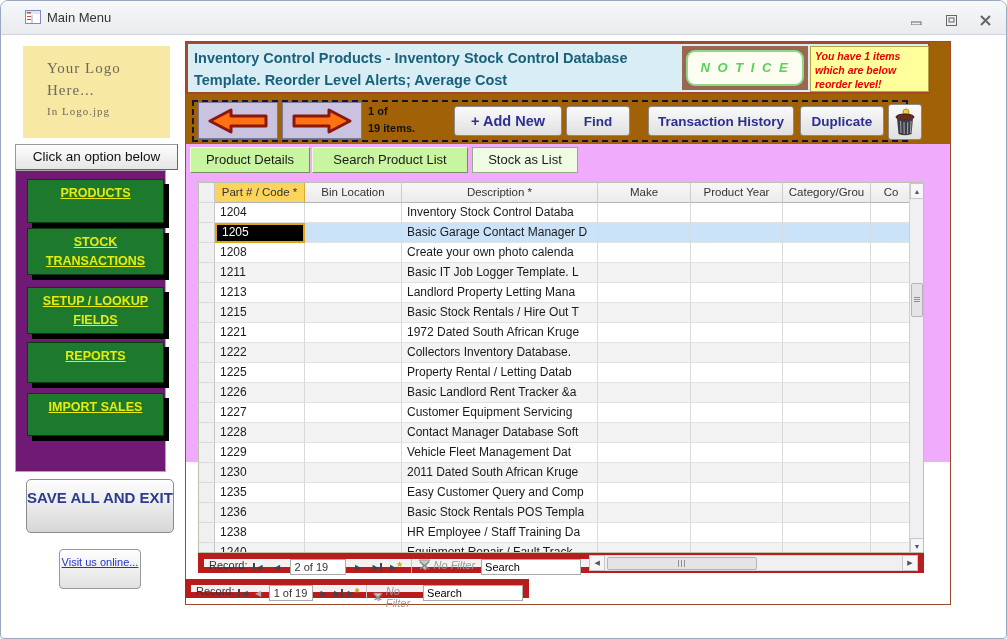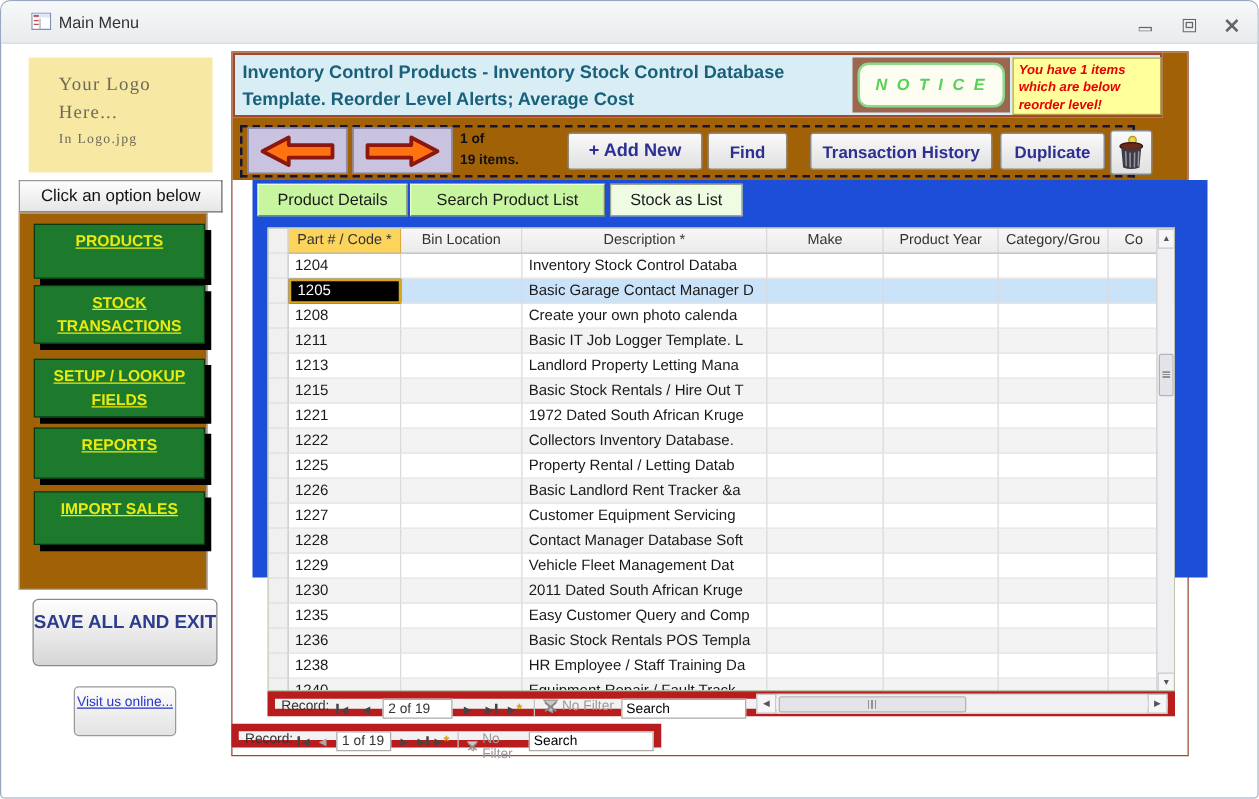--- a/index.html
+++ b/index.html
@@ -9,40 +9,40 @@
   .titlebar { position:absolute; left:0; top:0; right:0; height:34px; background:linear-gradient(#f7f8fa,#e9ebee); border-bottom:1px solid #cdd5e0; }
   .titlebar .appicon { position:absolute; left:24px; top:9px; }
   .titlebar .title { position:absolute; left:46px; top:9px; font-size:13px; color:#333; }
   .winctl { position:absolute; top:10px; width:26px; height:18px; display:flex; align-items:center; justify-content:center; cursor:default; }
   .winctl svg { display:block; }
   
   .logo-box { position:absolute; left:22px; top:45px; width:147px; height:92px; background:#f7e8a4; padding:12px 0 0 24px; font-family:"Liberation Serif", serif; color:#6e6a58; }
   .logo-box .l1 { font-size:15px; letter-spacing:1px; line-height:1.45; }
   .logo-box .l3 { font-size:11px; margin-top:3px; letter-spacing:1px; }
   .option-label { position:absolute; left:14px; top:143px; width:163px; height:26px; background:linear-gradient(#fdfdfd,#e6e6e6); border:1px solid #999; border-right-color:#666; border-bottom-color:#666; text-align:center; font-size:13.5px; color:#111; line-height:24px; }
-  .menu-panel { position:absolute; left:14px; top:169px; width:151px; height:302px; background:#a16207; border:1px solid #aaa; }
+  .menu-panel { position:absolute; left:14px; top:169px; width:151px; height:302px; background:#701a75; border:1px solid #aaa; }
   .gbtn { position:absolute; left:11px; width:137px; background:#1d7a2d; border:1px solid #0a3a12; box-shadow:5px 5px 0 #000; color:#e9ea10; font-weight:bold; font-size:12.5px; text-align:center; padding-top:4px; text-decoration:underline; cursor:pointer; line-height:1.55; }
   .save-exit { position:absolute; left:25px; top:478px; width:148px; height:54px; background:linear-gradient(#fefefe,#d6d6d6); border:1px solid #8a8a8a; border-radius:5px; color:#2c3b8e; font-weight:bold; font-size:15px; text-align:center; padding-top:8px; line-height:1.3; cursor:pointer; }
   .visit-btn { position:absolute; left:58px; top:548px; width:82px; height:40px; background:linear-gradient(#fefefe,#e2e2e2); border:1px solid #999; border-radius:4px; text-align:center; font-size:11px; padding-top:5px; line-height:1.4; cursor:pointer; }
   .visit-btn span { color:#2434c8; text-decoration:underline; }
   
   .form-frame { position:absolute; left:184px; top:40px; width:766px; height:564px; border:1px solid #9c4a2e; background:#fff; }
   .blue-zone { position:absolute; left:0; top:0; width:764px; height:102px; background:#a16207; }
   .header-box { position:absolute; left:0; top:0; width:744px; height:52px; background:#d9edf4; border:2px solid #a34a2e; }
   .header-title { position:absolute; left:6px; top:3px; width:486px; font-size:14.5px; font-weight:bold; color:#19617a; line-height:1.55; }
   .notice-box { position:absolute; left:494px; top:2px; width:126px; height:44px; background:#9b6750; padding:4px; }
   .notice-inner { width:100%; height:100%; background:#fdfdf2; border:2px solid #8ada8a; border-radius:9px; color:#57d157; font-weight:bold; font-style:italic; font-size:13px; letter-spacing:2px; text-align:center; line-height:32px; }
   .alert-box { position:absolute; left:622px; top:2px; width:119px; height:46px; background:#ffff9c; border:1px solid #b8a24a; color:#e80000; font-weight:bold; font-style:italic; font-size:10.5px; line-height:1.35; padding:2px 4px; }
   .nav-dashed { position:absolute; left:6px; top:58px; width:716px; height:42px; border:2px dashed #15153a; }
   .arrow-btn { position:absolute; top:60px; width:80px; height:37px; background:#c9c3e0; border:1px solid #7a7a9a; display:flex; align-items:center; justify-content:center; cursor:pointer; }
   .counter { position:absolute; left:182px; top:61px; font-size:11px; font-weight:bold; color:#111; line-height:1.5; }
   .tbtn { position:absolute; top:64px; height:30px; background:linear-gradient(#fafafa,#e0e0e0); border:1px solid #8a8a8a; border-radius:3px; color:#2d2f92; font-weight:bold; font-size:13.5px; text-align:center; cursor:pointer; display:flex; align-items:center; justify-content:center; }
   .trash-btn { position:absolute; left:702px; top:62px; width:34px; height:36px; background:linear-gradient(#fafafa,#e0e0e0); border:1px solid #8a8a8a; border-radius:3px; display:flex; align-items:center; justify-content:center; cursor:pointer; }
   
-  .green-zone { position:absolute; left:0; top:102px; width:764px; height:318px; background:#1d4ed8;margin-left:16px; }
+  .green-zone { position:absolute; left:0; top:102px; width:764px; height:318px; background:#f0abfc; }
   .tab { position:absolute; top:3px; height:26px; background:#c8f5a0; border:1px solid #7c8a6e; border-top-color:#e8ffd0; border-left-color:#e8ffd0; font-size:13px; color:#1a1a1a; text-align:center; line-height:24px; cursor:pointer; }
   .tab.active { background:#effbe3; border:1px solid #9aa88c; }
   
   .datasheet { position:absolute; left:12px; top:38px; width:726px; height:371px; background:#fff; overflow:hidden; border:1px solid #b9c4ae; }
   .hrow { display:flex; height:20px; }
   .hcell { background:linear-gradient(#f7f7f7,#ebebeb); border-right:1px solid #cdcdcd; border-bottom:1px solid #b5b5b5; font-size:11.5px; color:#333; text-align:center; line-height:19px; overflow:hidden; white-space:nowrap; }
   .hcell.part { background:#fcd35b; border-right-color:#d8ab38; }
   .drow { display:flex; height:20px; background:#fff; }
   .drow.alt { background:#f3f3f3; }
   .drow.sel { background:#cbe3f9; }
@@ -58,21 +58,21 @@
   
   .recnav { display:flex; align-items:flex-start; background:#f2f2f2; border:6px solid #b91c1c; font-size:11px; color:#333; padding-left:5px; gap:2px; }
   .recnav.inner { position:absolute; left:12px; top:409px; width:726px; height:20px; }
   .recnav.outer { position:absolute; left:-1px; top:537px; width:344px; height:19px; }
   .navbtn { width:17px; height:16px; display:flex; align-items:center; justify-content:center; font-size:8px; color:#444; cursor:pointer; gap:1px; }
   .navbtn .bar { width:2px; height:8px; background:#444; }
   .navbtn.dim { color:#a8a8a8; }
   .navbtn .star { color:#c9a31b; font-weight:bold; font-size:12px; line-height:8px; }
   .posbox { width:56px; height:16px; background:#fff; border:1px solid #ababab; font-size:11px; line-height:14px; padding-left:4px; margin:0 2px; }
   .vsep { width:1px; height:14px; background:#c4c4c4; margin:0 4px; }
-  .nofilter { color:#9a9a9a; display:flex; align-items:center; gap:3px; }
+  .nofilter { color:#9a9a9a; display:flex; align-items:center; gap:3px;font-style:italic; }
   .searchbox { width:100px; height:16px; border:1px solid #ababab; font-size:11px; padding:0 3px; font-family:"Liberation Sans", sans-serif; margin-left:4px; }
   .hscroll { flex:1; display:flex; align-items:center; height:100%; margin-left:6px; }
   .harrow { width:16px; height:16px; background:#f6f6f8; border:1px solid #c8c8cc; display:flex; align-items:center; justify-content:center; font-size:7px; color:#555; cursor:pointer; }
   .htrack { flex:1; height:16px; position:relative; background:#f0f0f2; border-top:1px solid #d8d8d8; border-bottom:1px solid #d8d8d8; }
   .hthumb { position:absolute; left:2px; top:1px; width:150px; height:13px; background:#e4e4e8; border:1px solid #b4b4bc; border-radius:2px; cursor:pointer; }
   .hthumb::after { content:""; position:absolute; top:2px; bottom:2px; left:70px; width:8px; background:repeating-linear-gradient(90deg,#909090 0 1px, transparent 1px 3px); }
 </style>
 </head>
 <body>
 

